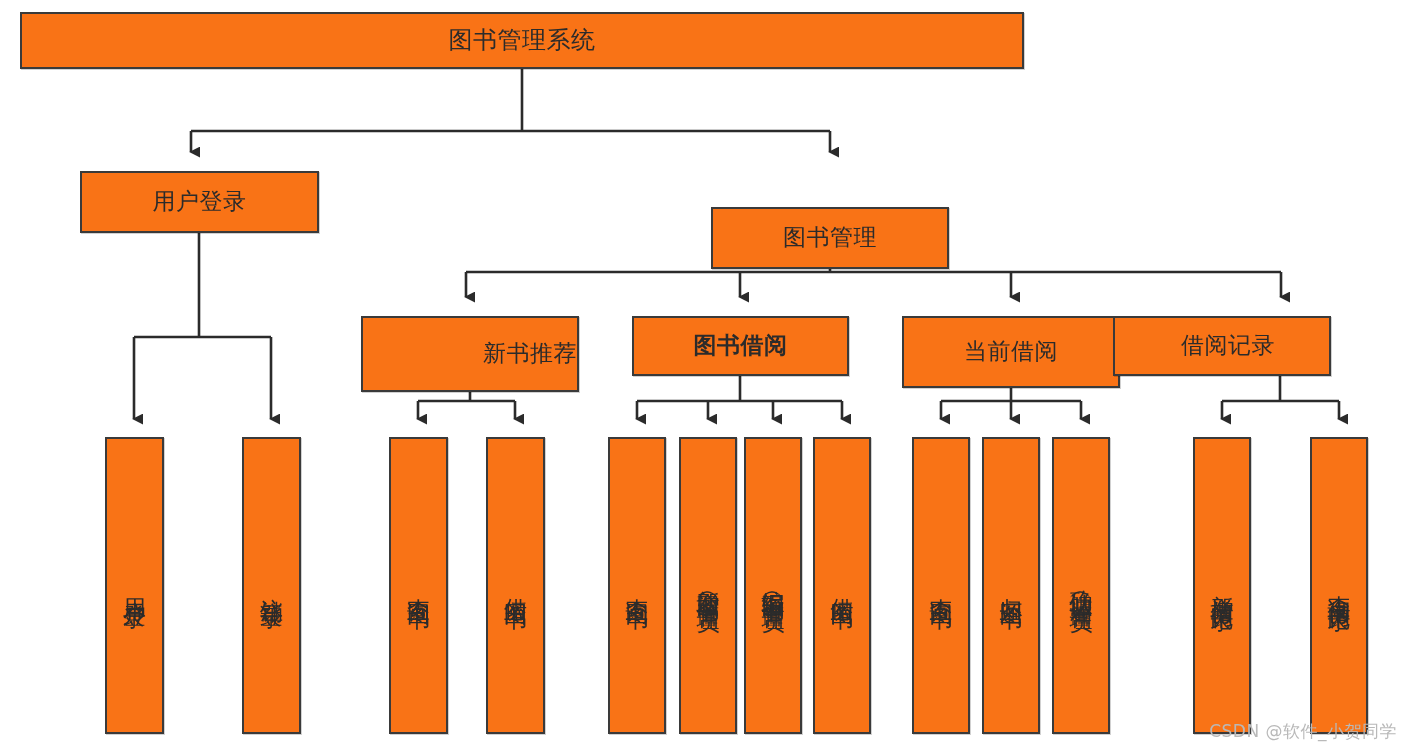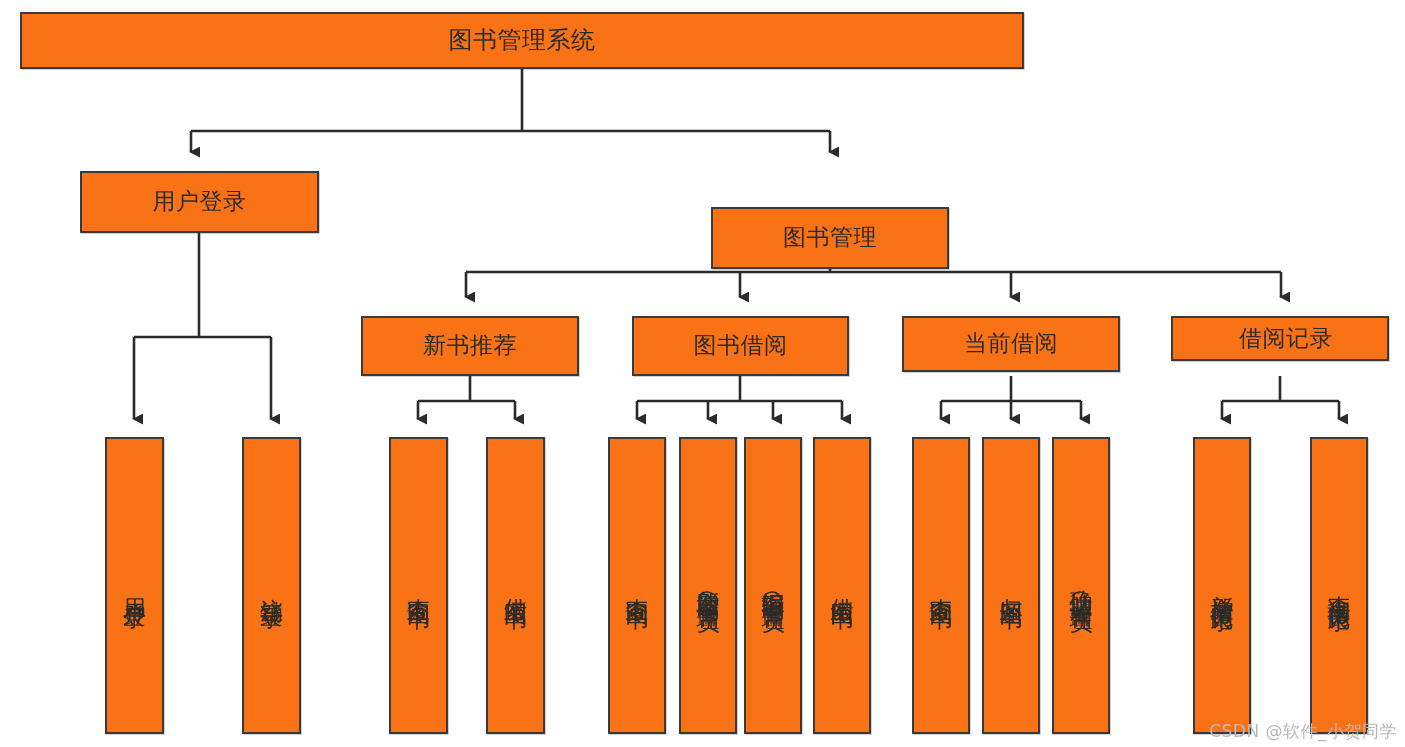--- a/index.html
+++ b/index.html
@@ -136,33 +136,33 @@
   </div>
 
   <div class="node h" style="left:80px; top:171px; width:239px; height:62px;">
     <span class="node-label">用户登录</span>
   </div>
 
   <div class="node h" style="left:711px; top:171px; width:238px; height:62px;margin-top:36px;">
     <span class="node-label">图书管理</span>
   </div>
 
-  <div class="node h" style="left:361px; top:316px; width:218px; height:60px;">
+  <div class="node h" style="left:361px; top:316px; width:218px; height:76px;justify-content:flex-end;">
     <span class="node-label">新书推荐</span>
   </div>
 
-  <div class="node h" style="left:632px; top:316px; width:217px; height:60px;">
+  <div class="node h" style="left:632px; top:316px; width:217px; height:60px;font-weight:bold;">
     <span class="node-label">图书借阅</span>
   </div>
 
-  <div class="node h" style="left:902px; top:316px; width:218px; height:56px;">
+  <div class="node h" style="left:902px; top:316px; width:218px; height:72px;">
     <span class="node-label">当前借阅</span>
   </div>
 
-  <div class="node h" style="left:1171px; top:316px; width:218px; height:45px;padding-left:12px;">
+  <div class="node h" style="left:1113px; top:316px; width:218px; height:60px;padding-left:12px;">
     <span class="node-label">借阅记录</span>
   </div>
 
   <div class="node v" style="left:105px; top:437px; width:59px; height:297px;">
     <span class="node-label">用户登录</span>
   </div>
 
   <div class="node v" style="left:242px; top:437px; width:59px; height:297px;">
     <span class="node-label">注销登录</span>
   </div>

